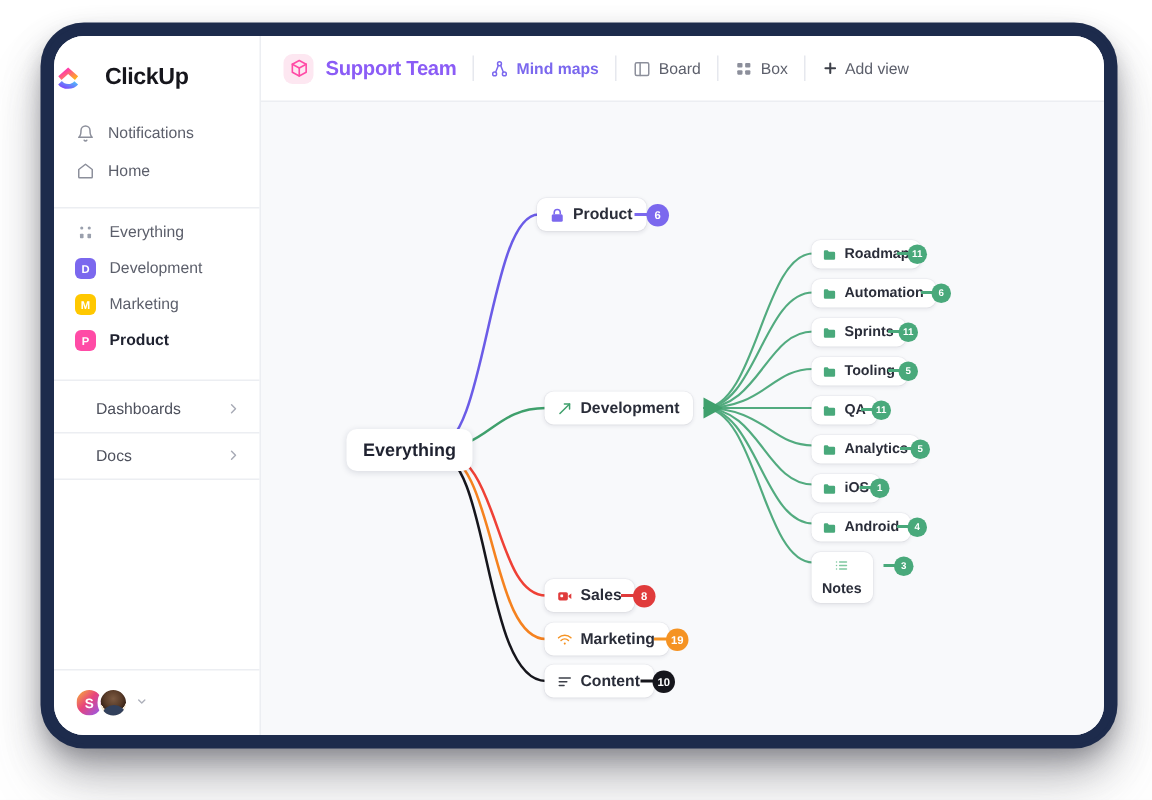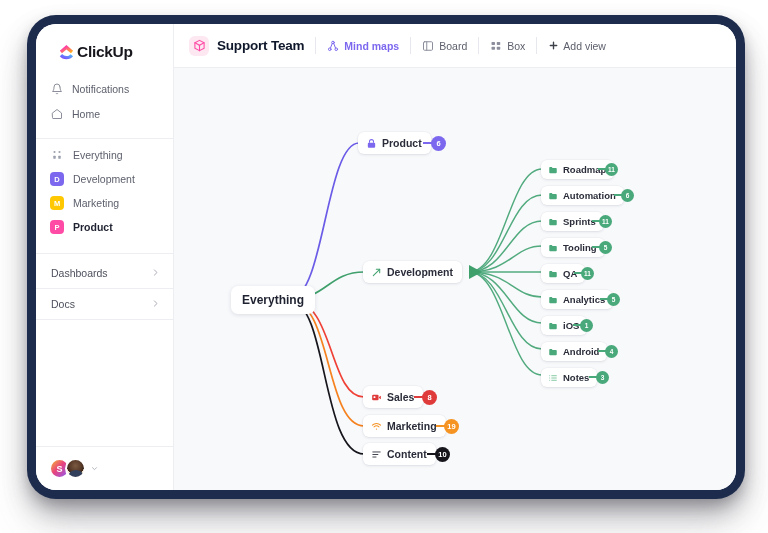--- a/index.html
+++ b/index.html
@@ -35,22 +35,22 @@
 
   
   #sidebar {
     width: 138px; height: 100%;
     background: #ffffff;
     border-right: 1px solid #eceef2;
     position: relative;
     flex: 0 0 138px;
   }
   .brand {
-    display: flex; align-items: center; gap: 2px;
-    padding: 14px 0 0 22px; height: 42px;
+    display: flex; align-items: center; gap: 16px;
+    padding: 14px 0 0 1px; height: 42px;
   }
   .brand-name {
     font-size: 15.5px; font-weight: bold; color: #16161c;
     letter-spacing: -0.3px;
   }
   .nav-group { padding: 10px 0 8px 0; }
   .nav-item {
     display: flex; align-items: center; gap: 9px;
     height: 25px; padding-left: 14px;
     font-size: 10.5px; color: #5c5f6b;
@@ -71,21 +71,21 @@
     font-size: 10.5px; color: #5c5f6b; cursor: pointer;
   }
   .space-item.active { color: #1f2230; font-weight: bold; }
   .space-avatar {
     width: 14px; height: 14px; border-radius: 4px;
     display: flex; align-items: center; justify-content: center;
     font-size: 7.5px; font-weight: bold; color: #fff; flex: 0 0 14px;
   }
   .section-link {
     display: flex; align-items: center; justify-content: space-between;
-    padding: 0 13px 0 15px; height: 30px;
+    padding: 0 13px 0 28px; height: 30px;
     font-size: 10.5px; color: #4d505c; cursor: pointer;
   }
   .chev { color: #a8abb6; font-size: 9px; }
 
   #user-bar {
     position: absolute; left: 0; bottom: 0;
     width: 100%; height: 44px;
     border-top: 1px solid #eceef2;
     display: flex; align-items: center; padding-left: 13px; gap: 2px;
   }
@@ -118,21 +118,21 @@
     border-bottom: 1px solid #eceef2;
     display: flex; align-items: center; gap: 0;
     padding-left: 15px; background: #fff;
   }
   .list-chip {
     width: 20px; height: 20px; border-radius: 6px;
     background: #fde7f1; display: flex; align-items: center; justify-content: center;
     flex: 0 0 20px;
   }
   #list-title {
-    font-size: 13.5px; font-weight: bold; color: #0f172a;
+    font-size: 13.5px; font-weight: bold; color: #8b5cf6;
     margin-left: 8px; letter-spacing: -0.2px;
   }
   .vsep { width: 1px; height: 17px; background: #e6e8ee; margin: 0 11px; }
   .view-tab {
     display: flex; align-items: center; gap: 5px;
     font-size: 10.5px; color: #5c5f6b; cursor: pointer; white-space: nowrap;
   }
   .view-tab.active { color: #7b68ee; font-weight: bold; }
   .add-view { display: flex; align-items: center; gap: 4px; font-size: 10.5px; color: #5c5f6b; cursor: pointer; }
 
@@ -524,21 +524,21 @@
         <span class="node-icon">
           <svg width="10" height="10" viewBox="0 0 24 24" fill="#49a97b">
               <path d="M3 6.5a2 2 0 0 1 2-2h4l2 2.4h8a2 2 0 0 1 2 2v8.6a2 2 0 0 1-2 2H5a2 2 0 0 1-2-2z"></path>
             </svg>
         </span>
         <span>Android</span>
       </div>
       <div class="bstem" style="left:424px; top:282px; width:9px; background:#49a97b;"></div>
       <div class="badge b-leaf" style="left:431px; top:277px; background:#49a97b;">4</div>
 
-      <div class="node leaf" style="left:367px; top:300px;">
+      <div class="node leaf" style="left:367px; top:300px;flex-direction:column;">
         <span class="node-icon">
           <svg width="10" height="10" viewBox="0 0 24 24" fill="none" stroke="#7fc8a0" stroke-width="2.3" stroke-linecap="round">
             <path d="M4 6.5h0.1M4 12h0.1M4 17.5h0.1"></path>
             <path d="M9 6.5h11M9 12h11M9 17.5h11"></path>
           </svg>
         </span>
         <span>Notes</span>
       </div>
       <div class="bstem" style="left:415px; top:308px; width:9px; background:#49a97b;"></div>
       <div class="badge b-leaf" style="left:422px; top:303px; background:#49a97b;">3</div>

